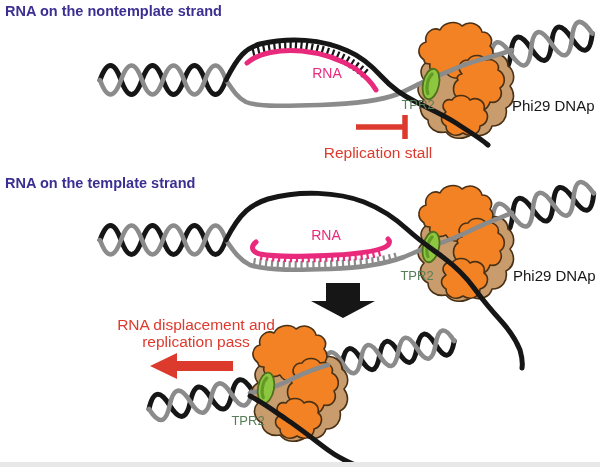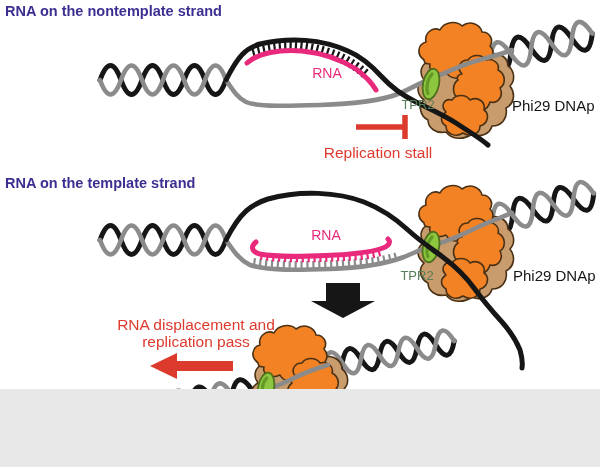--- a/index.html
+++ b/index.html
@@ -10,21 +10,21 @@
     --c-orange:#f28223;
     --c-tan:#c89c6c;
     --c-blobline:#4a3116;
     --c-green:#8dc63f;
     --c-greenline:#4f6e1e;
     --c-greentext:#567e57;
     --c-red:#dd3a2e;
     --c-purple:#3b3092;
   }
   html,body{margin:0;padding:0;background:#e8e8e8;}
-  #stage{width:600px;height:389px;background:var(--c-bg,#fff);position:relative;overflow:hidden;
+  #stage{width:600px;height:462px;background:var(--c-bg,#fff);position:relative;overflow:hidden;
          font-family:"Liberation Sans", sans-serif;}
   svg{position:absolute;left:0;top:0;}
   .sBlack{stroke:var(--c-black);stroke-width:5;fill:none;stroke-linecap:round;}
   .sGray{stroke:var(--c-gray);stroke-width:4.6;fill:none;stroke-linecap:round;}
   .sPink{stroke:var(--c-pink);stroke-width:5;fill:none;stroke-linecap:round;}
   .tickB{stroke:var(--c-black);stroke-width:2.2;fill:none;}
   .tickP{stroke:var(--c-pink);stroke-width:2.2;fill:none;}
   .tickG{stroke:var(--c-gray);stroke-width:2.2;fill:none;}
   .guide{fill:none;stroke:none;}
   .blobO{fill:var(--c-orange);stroke:var(--c-blobline);stroke-width:1.6;stroke-linejoin:round;}

